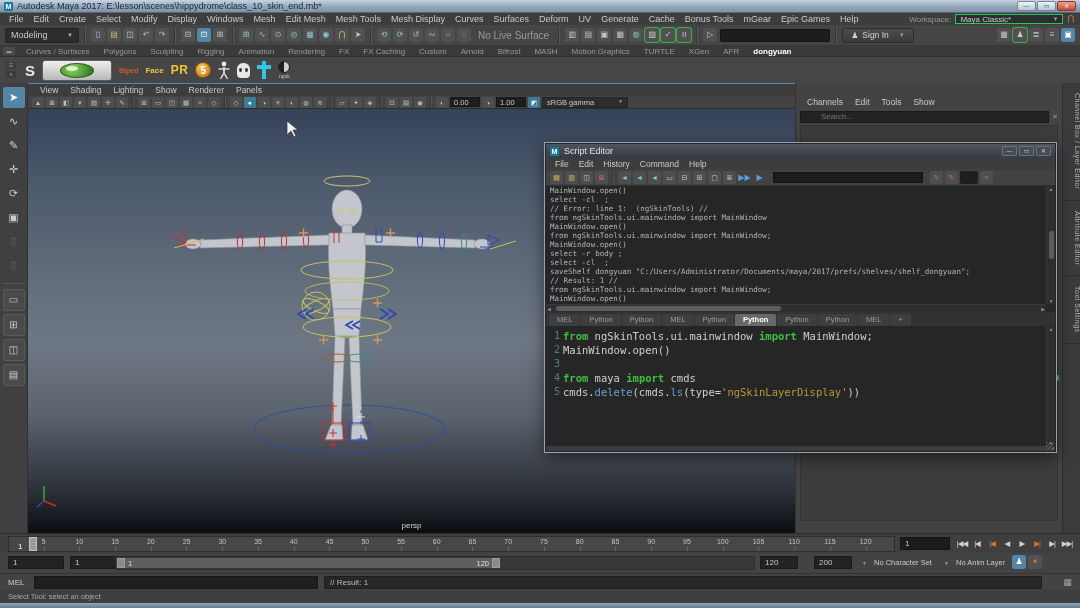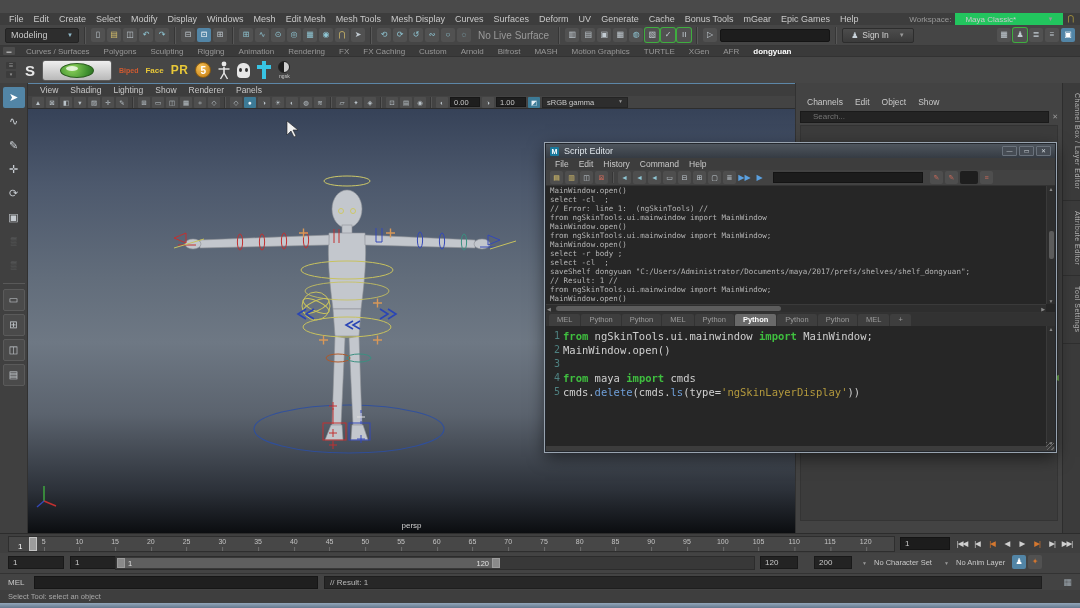--- a/index.html
+++ b/index.html
@@ -12,21 +12,21 @@
 #titlebar .appicon{width:9px;height:9px;background:#19799c;color:#fff;font-size:7px;font-weight:bold;line-height:9px;text-align:center;border-radius:1px;flex:none}
 #titlebar .title{font-size:9px;color:#1d2430;white-space:nowrap}
 #winbtns{margin-left:auto;display:flex;gap:1px}
 .wbtn{width:19px;height:10px;background:linear-gradient(#eef3f8,#b9c6d4);border:1px solid #76879a;border-radius:2px;font-size:6px;line-height:8px;text-align:center;color:#3c4856}
 .wbtn.close{background:linear-gradient(#ef9f8d,#c14b38);color:#fff;border-color:#8c3426}
 
 #menubar{left:0;top:13px;width:1080px;height:12px;background:#3d3d3d;display:flex;align-items:center;padding:0 4px}
 .mi{font-size:9px;color:#c9c9c9;padding:0 5px;line-height:12px;white-space:nowrap}
 #menubar-right{margin-left:auto;display:flex;align-items:center;gap:4px;padding-right:2px}
 .wslabel{font-size:8px;color:#999}
-.wsval{width:108px;height:10px;background:#2d2d2d;border:6px solid #22c55e;color:#c9c9c9;font-size:8px;line-height:9px;padding:0 4px;display:flex;align-items:center}
+.wsval{width:108px;height:10px;background:#2d2d2d;border:1px solid #22c55e;color:#c9c9c9;font-size:8px;line-height:9px;padding:0 4px;display:flex;align-items:center}
 .wsval .car{margin-left:auto;font-size:6px;color:#999}
 .locki{font-size:8px;color:#b8a23c;line-height:12px}
 
 #statusline{left:0;top:25px;width:1080px;height:21px;background:#454545;border-bottom:1px solid #383838;display:flex;align-items:center;padding:0 5px;gap:3px}
 .mode{width:74px;height:15px;background:#2d2d2d;border:1px solid #232323;border-radius:2px;color:#c9c9c9;font-size:9px;display:flex;align-items:center;padding:0 5px}
 .mode .car{margin-left:auto;font-size:6px;color:#8fb8c8}
 .sep{width:2px;height:17px;border-left:1px solid #363636;border-right:1px solid #585858;margin:0 2px;flex:none}
 .ig{display:flex;gap:2px;align-items:center}
 .ic{width:14px;height:14px;background:#515151;border-radius:2px;color:#c2cbd2;font-size:8px;line-height:14px;text-align:center;flex:none;overflow:hidden}
 .ic.on{background:#5285a6;color:#fff}
@@ -84,21 +84,21 @@
 .vfield{width:30px;height:10px;background:#1e1e1e;color:#c9c9c9;font-size:7.5px;line-height:10px;padding:0 3px;border:1px solid #171717}
 .vdrop{width:86px;height:11px;background:#2d2d2d;font-size:7.5px;color:#c9c9c9;display:flex;padding:0 4px;border:1px solid #242424}
 .vdrop .car{margin-left:auto;font-size:5px;color:#999}
 #vp3d{position:absolute;left:0;top:25px;right:0;bottom:0;background:linear-gradient(180deg,#364258 0%,#4d596d 18%,#626d7b 40%,#6e7884 55%,#5b636e 72%,#2c3139 90%,#0b0d10 100%);overflow:hidden}
 #persp{position:absolute;bottom:3px;left:50%;transform:translateX(-50%);font-size:8px;color:#d0d0d0}
 
 #rightpanel{left:795px;top:83px;width:267px;height:450px;background:#434343;border-left:1px solid #323232}
 #cbmenus{margin-top:13px;height:12px;display:flex;align-items:center;padding:0 5px}
 #cbmenus .mi{font-size:8.5px;padding:0 6px}
 #cbsearch{margin:2px 4px 0;height:13px;display:flex;align-items:center;gap:3px}
-#cbsearch input{flex:1;height:12px;background:#232323;border:1px solid #1a1a1a;color:#c9c9c9;font-size:8px;padding:0 12px;font-family:"Liberation Sans",sans-serif}
+#cbsearch input{flex:1;height:12px;background:#232323;border:1px solid #1a1a1a;color:#c9c9c9;font-size:8px;padding:0 20px;font-family:"Liberation Sans",sans-serif}
 #cbsearch .x{font-size:7px;color:#999}
 #cbbody{margin:2px 4px;height:396px;background:#3c3c3c;border:1px solid #343434}
 #cb-arrow{position:absolute;right:3px;top:290px;font-size:8px;color:#6fae4f}
 
 #sidestrip{left:1062px;top:83px;width:18px;height:450px;background:#3b3b3b;border-left:1px solid #2d2d2d;display:flex;flex-direction:column}
 .vtab{writing-mode:vertical-rl;font-size:7px;color:#b2b2b2;padding:10px 0;width:18px;text-align:center;border-bottom:1px solid #2f2f2f;letter-spacing:.5px}
 
 #se{left:545px;top:143px;width:511px;height:309px;background:#3c3c3c;border:1px solid #23272d;box-shadow:0 0 0 1px #98a3af,0 5px 16px rgba(0,0,0,.55);z-index:10}
 #setitle{height:14px;background:linear-gradient(#4e555d,#353b43);display:flex;align-items:center;padding:0 4px;gap:5px}
 #setitle .seicon{width:9px;height:9px;background:#19799c;color:#fff;font-size:7px;font-weight:bold;line-height:9px;text-align:center;border-radius:1px}
@@ -159,20 +159,29 @@
 #cmd-grid{position:absolute;right:8px;top:3px;font-size:9px;color:#9aa4ac}
 #helpline{left:0;top:590px;width:1080px;height:13px;background:#3e3e3e;font-size:7.5px;color:#a8a8a8;padding:2px 0 0 8px}
 #bottomframe{left:0;top:603px;width:1080px;height:5px;background:linear-gradient(#93a7ba,#64788e)}
 .car{display:inline-block}
 </style>
 </head>
 <body>
 
 <div id="root">
 
+  <div id="titlebar" class="abs">
+    <span class="appicon">M</span>
+    <span class="title">Autodesk Maya 2017: E:\lesson\scenes\hippydrome\class_10_skin_end.mb*</span>
+    <span id="winbtns">
+        <span class="wbtn">—</span>
+        <span class="wbtn">▭</span>
+        <span class="wbtn close">✕</span>
+      </span>
+  </div>
 
   <div id="menubar" class="abs">
     <span style="display:flex">
         <span class="mi">File</span>
         <span class="mi">Edit</span>
         <span class="mi">Create</span>
         <span class="mi">Select</span>
         <span class="mi">Modify</span>
         <span class="mi">Display</span>
         <span class="mi">Windows</span>
@@ -505,21 +514,21 @@
         <polygon points="259,12 259,26 263,22 266,28 268,27 265,21 270,21" fill="#f2f2f2" stroke="#222" stroke-width="0.6"></polygon>
       </svg>
       <span id="persp">persp</span>
     </div>
   </div>
 
   <div id="rightpanel" class="abs">
     <div id="cbmenus">
         <span class="mi">Channels</span>
         <span class="mi">Edit</span>
-        <span class="mi">Object</span>
+        <span class="mi">Tools</span>
         <span class="mi">Show</span>
       </div>
     <div id="cbsearch">
       <input placeholder="Search..." style="">
       <span class="x">✕</span>
     </div>
     <div id="cbbody"></div>
     <span id="cb-arrow">◀</span>
   </div>
 

